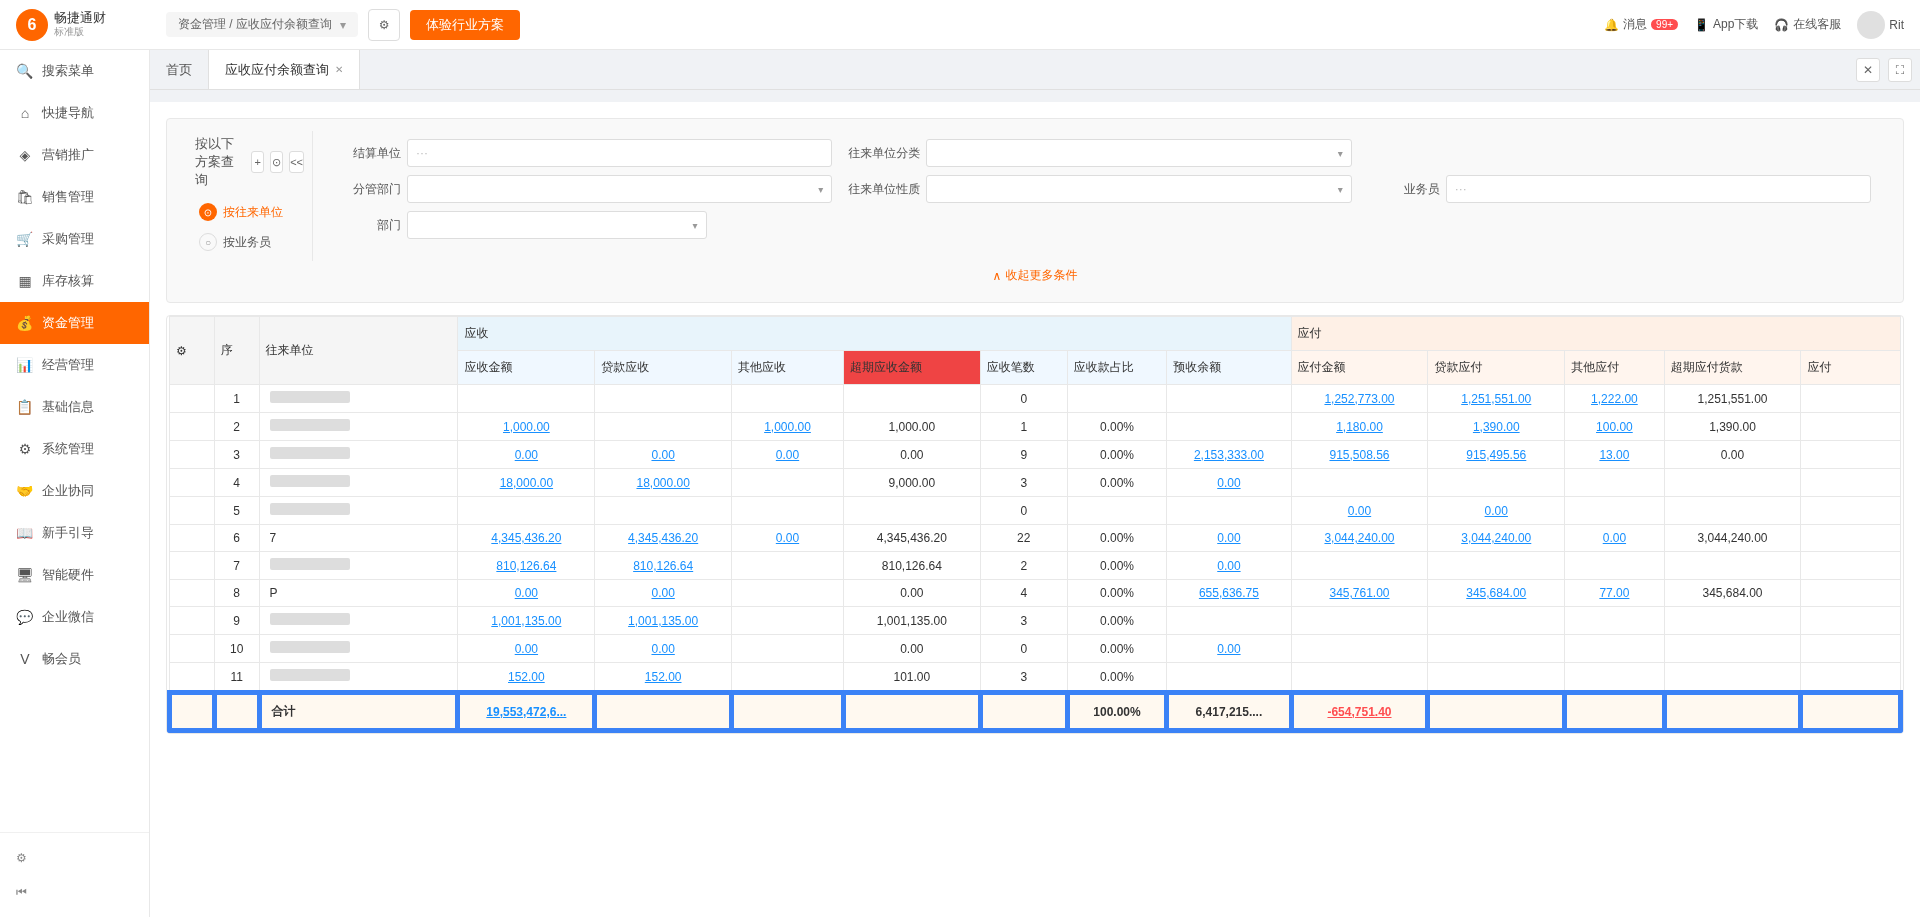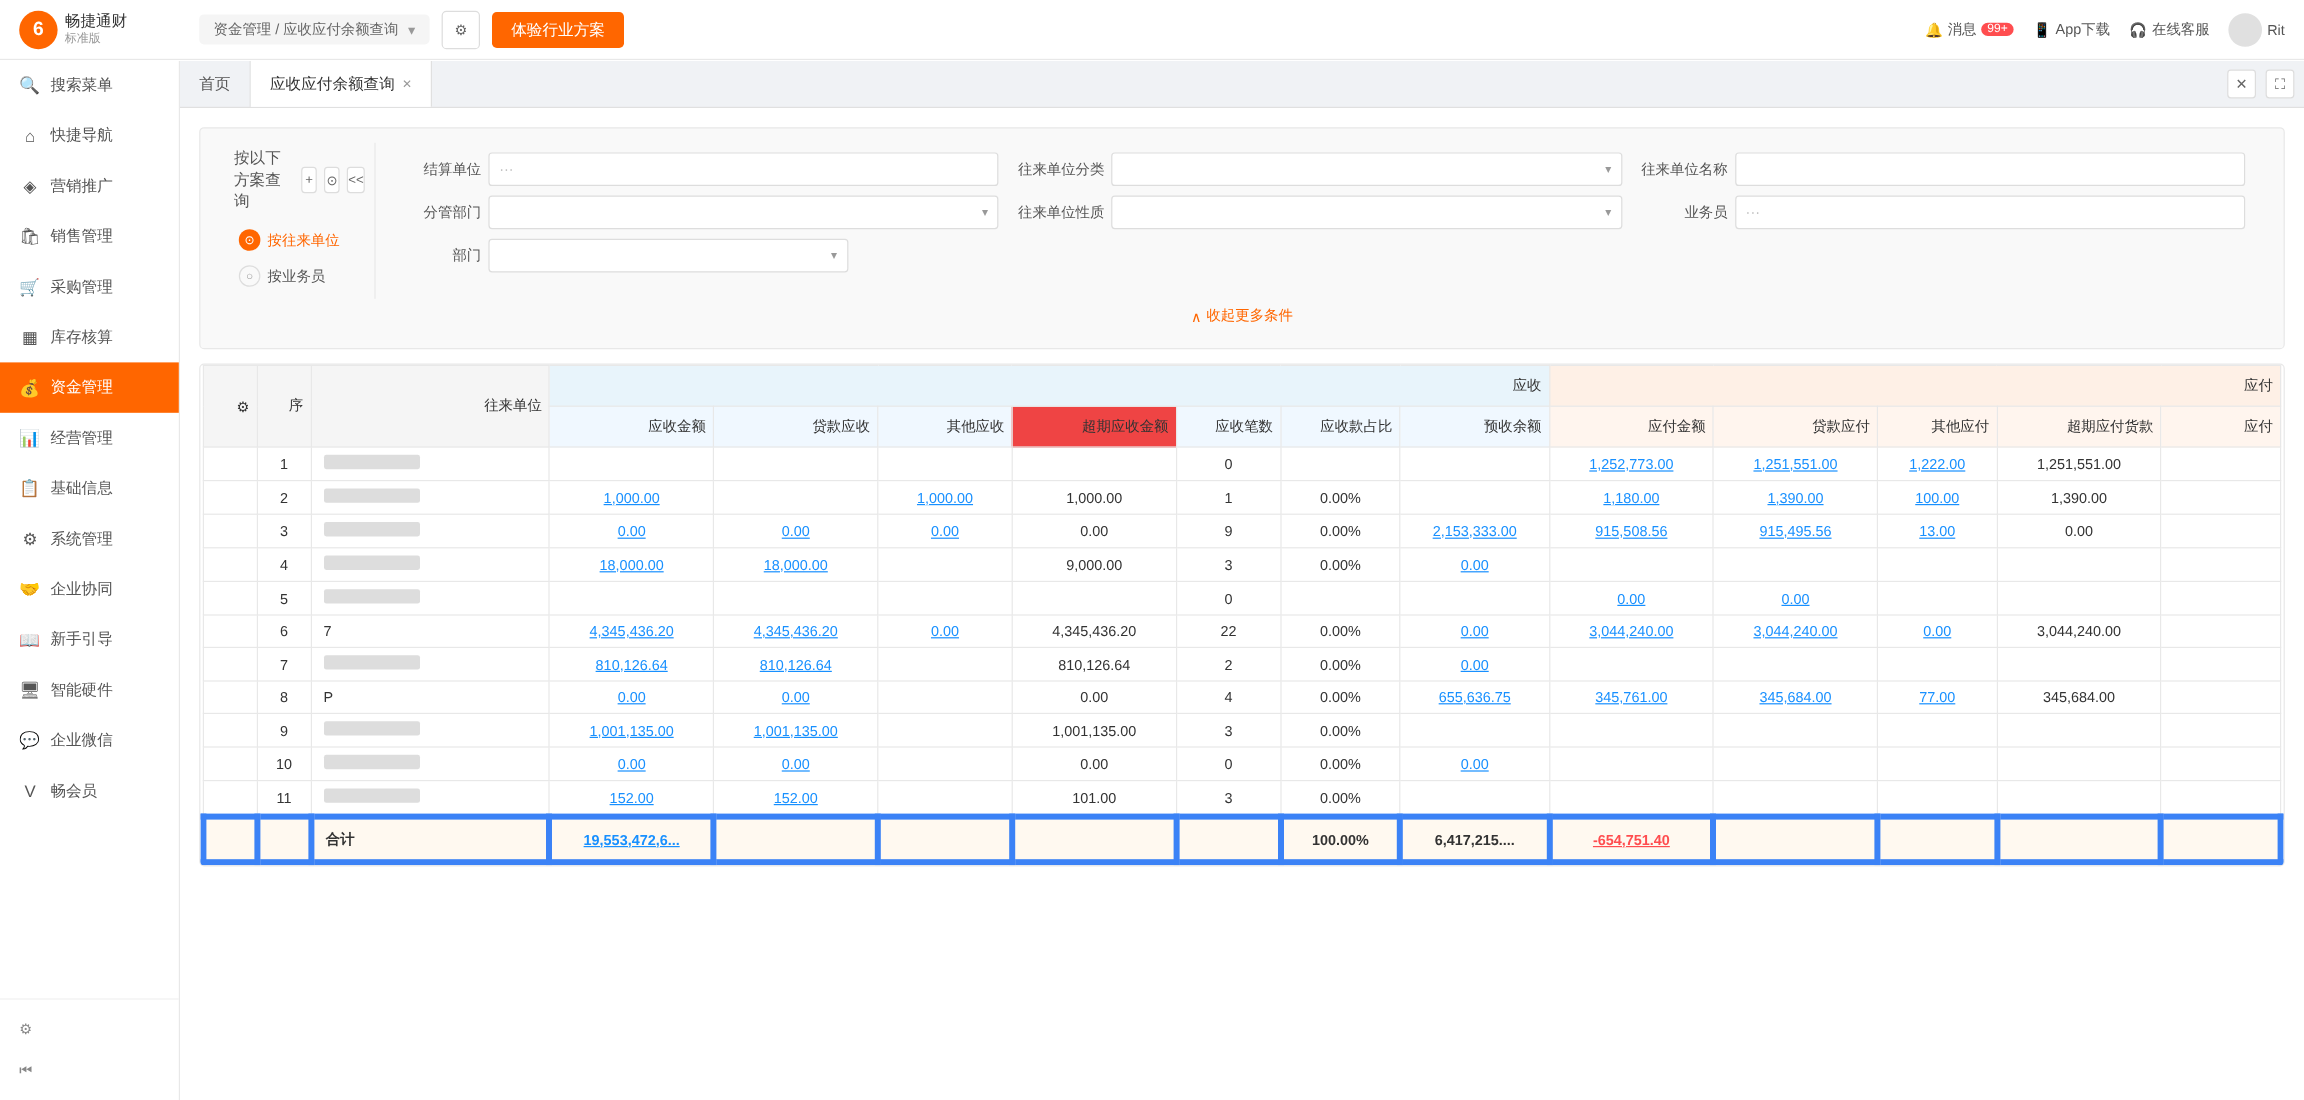--- a/index.html
+++ b/index.html
@@ -138,20 +138,21 @@
       color: #888;
       font-size: 12px;
     }
 
     
     .main-content {
       flex: 1;
       display: flex;
       flex-direction: column;
       overflow: hidden;
+      gap: 12px;
     }
 
     
     .tab-bar {
       background: #f0f2f5;
       display: flex;
       align-items: center;
       border-bottom: 1px solid #e0e0e0;
       height: 40px;
     }
@@ -282,21 +283,21 @@
     }
     .data-table {
       width: 100%;
       border-collapse: collapse;
       font-size: 12px;
     }
     .data-table th {
       background: #f5f5f5;
       border: 1px solid #e8e8e8;
       padding: 8px 6px;
-      text-align: right;
+      text-align: left;
       font-weight: 500;
       color: #333;
       white-space: nowrap;
     }
     .data-table td {
       border: 1px solid #e8e8e8;
       padding: 6px 6px;
       text-align: center;
       color: #333;
       white-space: nowrap;
@@ -541,26 +542,20 @@
                 <span class="filter-cell-label">结算单位</span>
                 <div class="filter-cell-input">
                   <span style="color:#bbb;">···</span>
                 </div>
               </div>
               <div class="filter-cell">
                 <span class="filter-cell-label">往来单位分类</span>
                 <div class="filter-cell-input">
                   <span></span>
                   <span class="chevron-down">▾</span>
-                </div>
-              </div>
-              <div class="filter-cell">
-                <span class="filter-cell-label">往来单位名称</span>
-                <div class="filter-cell-input">
-                  <span></span>
                 </div>
               </div>
             </div>
             <div class="filter-grid">
 
               <div class="filter-cell">
                 <span class="filter-cell-label">分管部门</span>
                 <div class="filter-cell-input">
                   <span></span>
                   <span class="chevron-down">▾</span>

